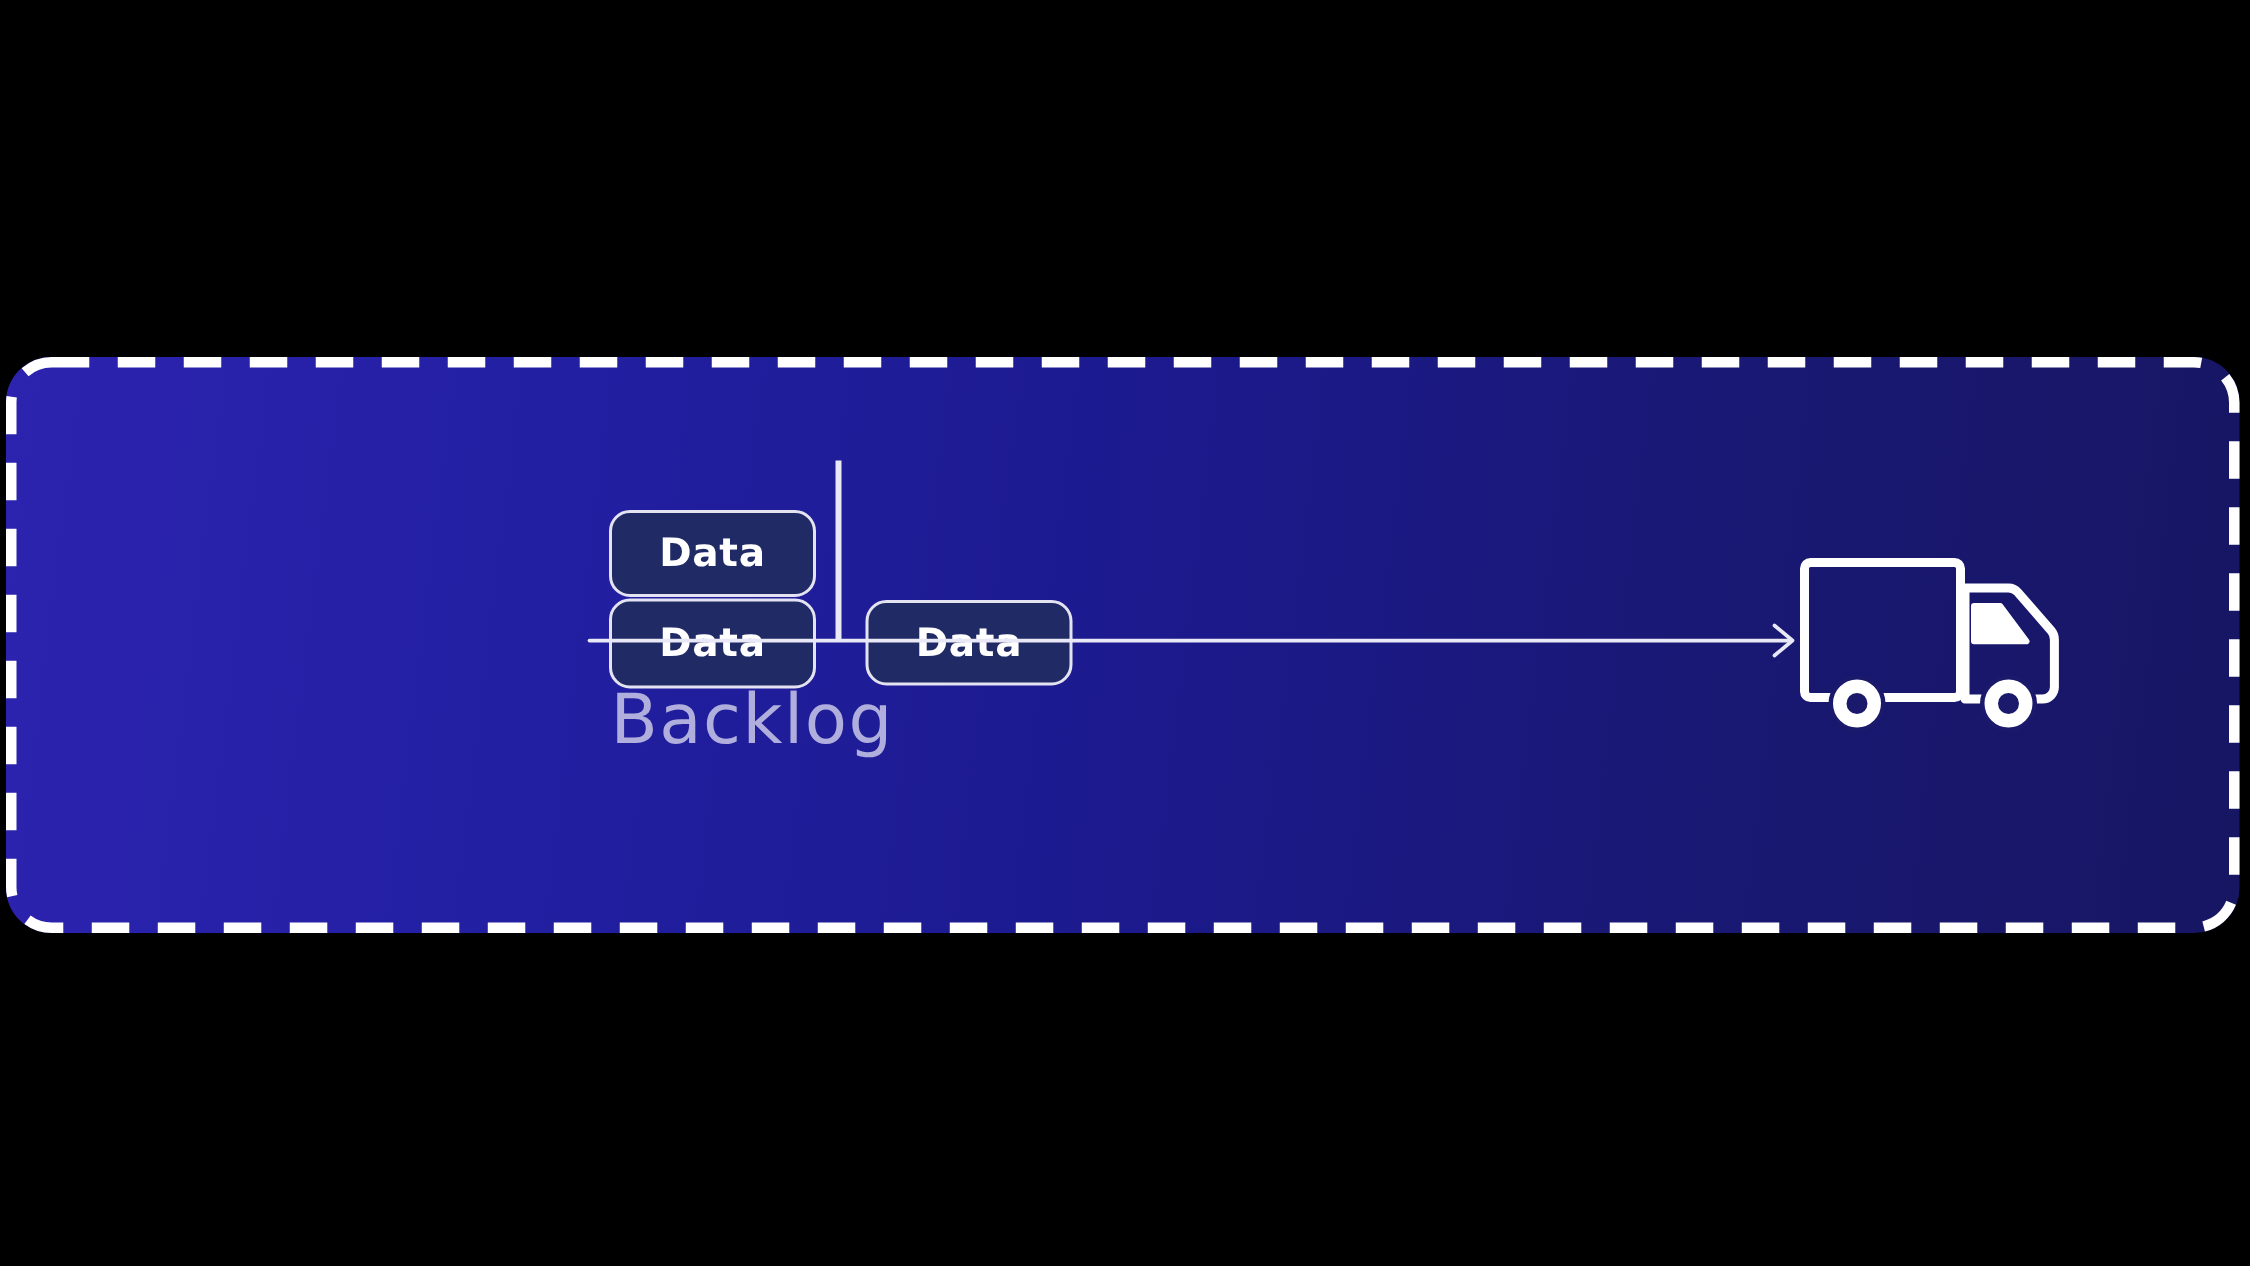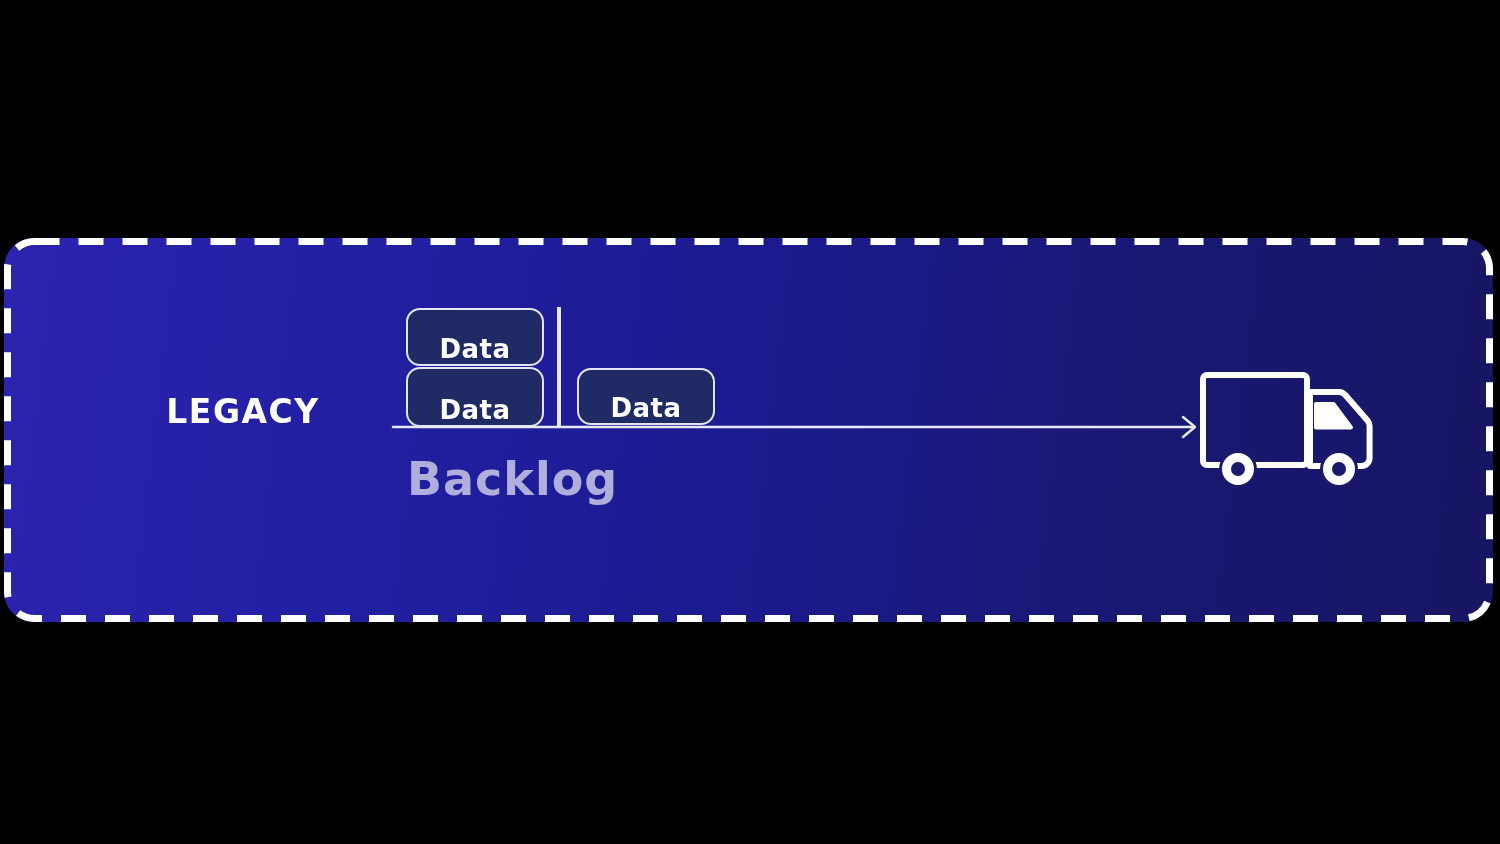--- a/index.html
+++ b/index.html
@@ -47,42 +47,43 @@
   .data-box {
     position: absolute;
     box-sizing: border-box;
     background: #202A64;
     border: 2.5px solid #E3E3F2;
     border-radius: 14px;
     color: #FFFFFF;
     font-size: 26px;
     font-weight: bold;
     display: flex;
-    align-items: flex-end;
+    align-items: center;
     justify-content: center;
     letter-spacing: 0.5px;
+    margin-top: 32px;
   }
   .data-box-1 { left: 406px; top: 308px; width: 138px; height: 58px; }
   .data-box-2 { left: 406px; top: 367px; width: 138px; height: 60px; }
   .data-box-3 { left: 577px; top: 368px; width: 138px; height: 57px; }
   .separator {
     position: absolute;
     left: 557px;
     top: 307px;
     width: 4px;
     height: 121px;
     background: #E8E8F6;
   }
   .backlog {
     position: absolute;
     left: 407px;
     top: 452px;
     color: #AFAEDC;
     font-size: 46px;
-    font-weight: 700;
+    font-weight: 400;
     letter-spacing: 1px;
   }
   .arrow-svg {
     position: absolute;
     left: 391px;
     top: 414px;
     width: 812px;
     height: 26px;
   }
   .truck-svg {
@@ -98,21 +99,20 @@
 
 <div class="stage">
 
   <div class="panel">
     <svg class="panel-border-svg" viewBox="0 0 1489 384" aria-hidden="true">
       <rect x="3.5" y="3.5" width="1482" height="377" rx="27" ry="27" fill="none" stroke="#FFFFFF" stroke-width="7" stroke-dasharray="25 19"></rect>
     </svg>
   </div>
 
   <div class="title">
-    <div>LEGACY</div>
   </div>
 
   <div class="data-box data-box-1">
     <span>Data</span>
   </div>
   <div class="data-box data-box-2">
     <span>Data</span>
   </div>
   <div class="data-box data-box-3">
     <span>Data</span>

